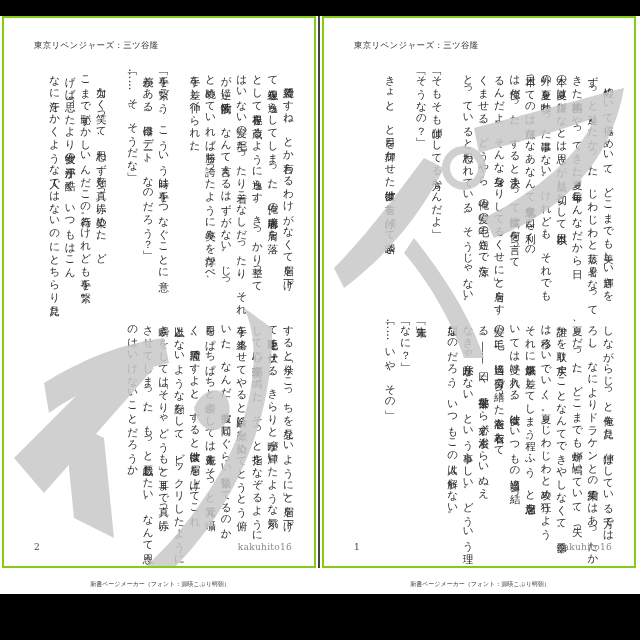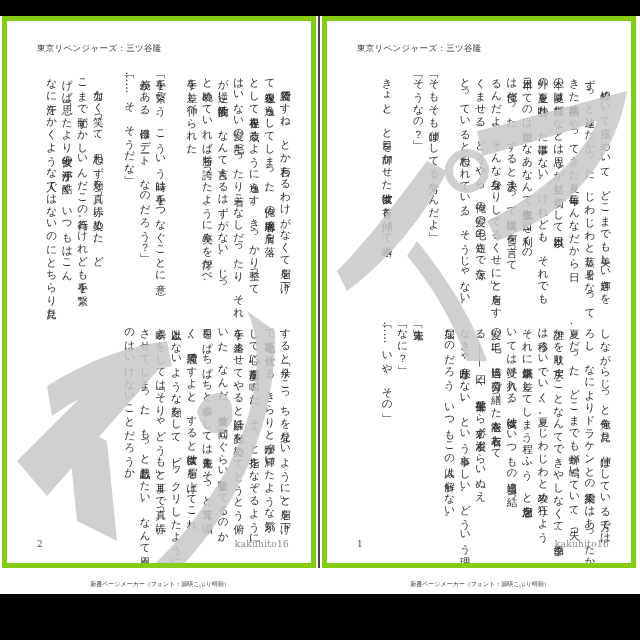--- a/index.html
+++ b/index.html
@@ -6,21 +6,21 @@
   body {
     width: 640px; height: 640px; background: #000; position: relative; overflow: hidden;
     font-family: "DejaVu Serif", "Liberation Serif", serif;
   }
   .spread {
     position: absolute; left: 0; top: 16px; width: 640px; height: 558px;
     background: #fff;
   }
   .page {
     position: absolute; top: 0; height: 552px; width: 314px;
-    background: #fff; border: 5px solid #84cc16; box-sizing: border-box; overflow: hidden;
+    background: #fff; border: 2px solid #84cc16; box-sizing: border-box; overflow: hidden;
   }
   .page.left { left: 2px; }
   .page.right { left: 322px; }
   .divider {
     position: absolute; left: 318px; top: 0; width: 2px; height: 558px; background: #444;
   }
   .header {
     position: absolute; left: 30px; top: 22px; font-size: 8.5px; color: #333; letter-spacing: 0.3px;
   }
   .body-top, .body-bottom {

